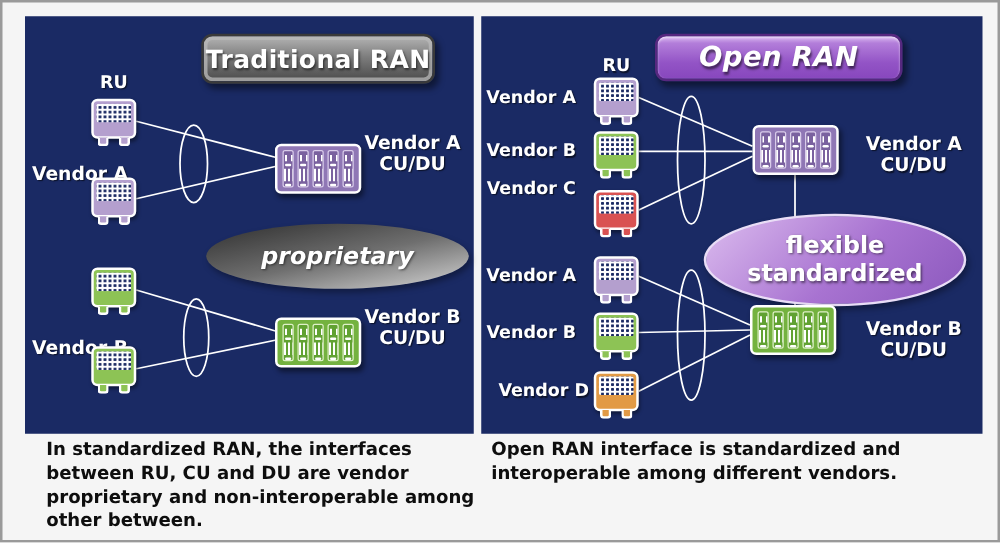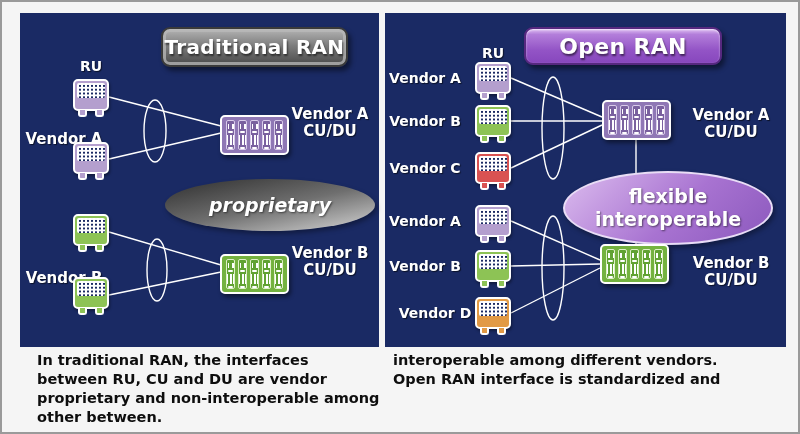--- a/index.html
+++ b/index.html
@@ -210,29 +210,29 @@
       <line x1="126" y1="108" x2="217" y2="108" stroke="#fff" stroke-width="1.4"></line>
       <line x1="126" y1="155" x2="217" y2="112" stroke="#fff" stroke-width="1.4"></line>
       <line x1="126" y1="208" x2="215" y2="247" stroke="#fff" stroke-width="1.4"></line>
       <line x1="126" y1="253" x2="215" y2="251" stroke="#fff" stroke-width="1.4"></line>
       <line x1="126" y1="300" x2="215" y2="255" stroke="#fff" stroke-width="1.4"></line>
       <line x1="251" y1="127" x2="251" y2="232" stroke="#fff" stroke-width="1.4"></line>
       <ellipse cx="168" cy="115" rx="11" ry="51" fill="none" stroke="#fff" stroke-width="1.4"></ellipse>
       <ellipse cx="168" cy="255" rx="11" ry="52" fill="none" stroke="#fff" stroke-width="1.4"></ellipse>
     </svg>
 
-    <div class="badge badge-purple" style="left:139px;top:14px;width:198px;height:38px;font-size:22px;">
+    <div class="badge badge-purple" style="left:139px;top:14px;width:198px;height:38px;font-size:22px;font-style:italic;">
       <span>Open RAN</span>
     </div>
 
     <div class="wlabel" style="left:78px;top:32px;width:60px;">RU</div>
 
     <div class="wlabel" style="left:2px;top:57px;width:76px;">Vendor A</div>
     <div class="wlabel" style="left:2px;top:100px;width:76px;">Vendor B</div>
-    <div class="wlabel" style="left:2px;top:147px;width:76px;">Vendor C</div>
+    <div class="wlabel" style="left:2px;top:130px;width:76px;">Vendor C</div>
     <div class="wlabel" style="left:2px;top:200px;width:76px;">Vendor A</div>
     <div class="wlabel" style="left:2px;top:245px;width:76px;">Vendor B</div>
     <div class="wlabel" style="left:0;top:292px;width:76px;margin-left:12px;">Vendor D</div>
 
     <div class="ru" style="left: 90px; top: 49px; --c: #B49FCE;">
       <div class="ru-body">
           <div class="ru-screen"></div>
         </div>
       <div class="ru-feet">
           <i></i>
@@ -317,21 +317,21 @@
           <b class="m-d"></b>
         </i>
     </div>
     <div class="cudu-label" style="left:296px;top:94px;width:100px;">
       <div>Vendor A</div>
       <div>CU/DU</div>
     </div>
 
     <div class="bubble bubble-purple" style="left:178px;top:158px;width:210px;height:74px;">
       <div>flexible</div>
-      <div>interoperable</div>
+      <div>standardized</div>
     </div>
 
     <div class="cudu cudu-green" style="left:215px;top:231px;">
       <i class="slot">
           <b class="m-ii"></b>
           <b class="m-d"></b>
           <b class="m-v"></b>
           <b class="m-d"></b>
         </i>
       <i class="slot">
@@ -359,23 +359,23 @@
           <b class="m-d"></b>
         </i>
     </div>
     <div class="cudu-label" style="left:296px;top:242px;width:100px;">
       <div>Vendor B</div>
       <div>CU/DU</div>
     </div>
   </div>
 
   <div class="caption" style="left:35px;top:349px;width:350px;">
-    <div>In traditional RAN, the interfaces</div>
+    <div>In standardized RAN, the interfaces</div>
     <div>between RU, CU and DU are vendor</div>
     <div>proprietary and non-interoperable among</div>
     <div>other between.</div>
   </div>
   <div class="caption" style="left:391px;top:349px;width:400px;">
+    <div>Open RAN interface is standardized and</div>
     <div>interoperable among different vendors.</div>
-    <div>Open RAN interface is standardized and</div>
   </div>
 
 </div>
 
 </body></html>

